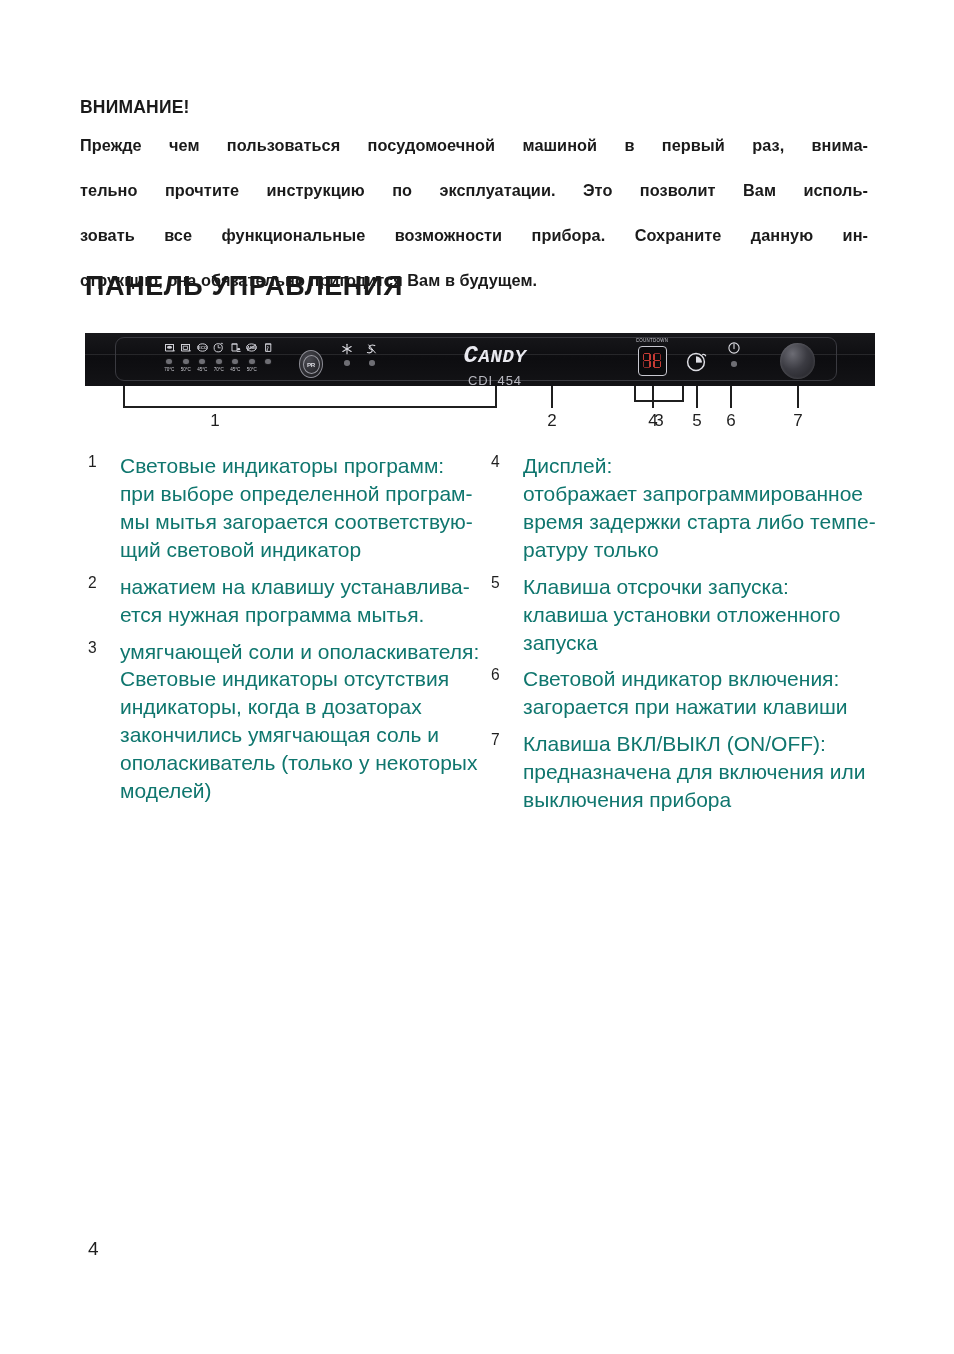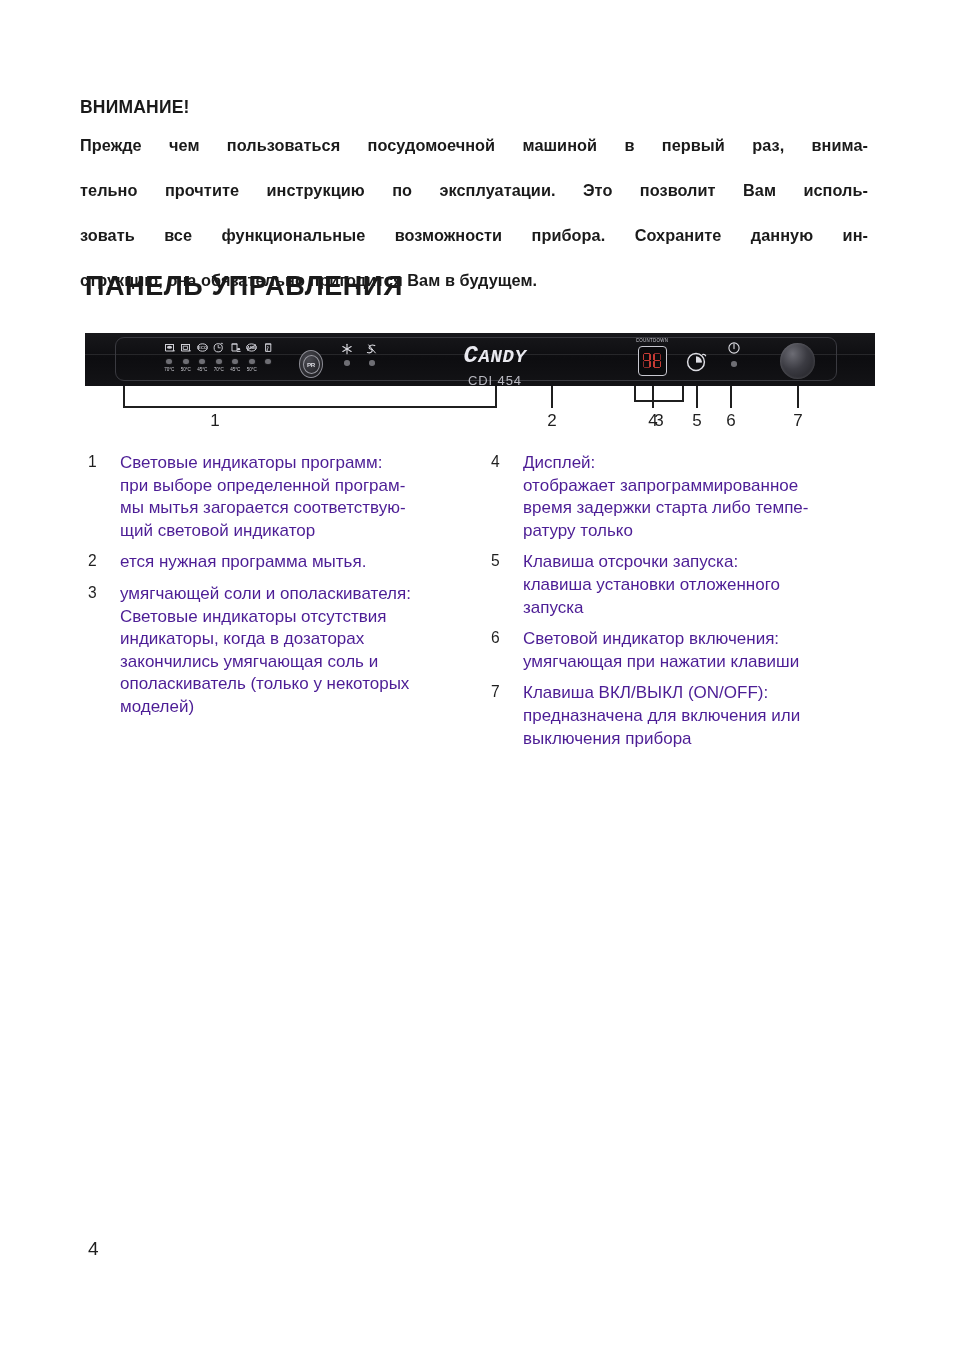--- a/index.html
+++ b/index.html
@@ -357,23 +357,23 @@
   }
   .item-num {
     width: 32px;
     flex: 0 0 32px;
     font-size: 15.6px;
     line-height: 1.33;
     color: #1f1f1f;
   }
   .item-text {
     flex: 1;
-    font-size: 17px;
+    font-size: 21px;
     line-height: 1.33;
-    color: #4c1d95;
+    color: #0f766e;
   }
   .item-text .ln { display: block; white-space: nowrap; }
 
   
   .page-number {
     position: absolute;
     left: 88px;
     top: 1238px;
     font-size: 19px;
     color: #1f1f1f;
@@ -614,20 +614,21 @@
           <span class="ln">Световые индикаторы программ:</span>
           <span class="ln">при выборе определенной програм-</span>
           <span class="ln">мы мытья загорается соответствую-</span>
           <span class="ln">щий световой индикатор</span>
         </div>
       </div>
 
       <div class="item">
         <div class="item-num">2</div>
         <div class="item-text">
+          <span class="ln">нажатием на клавишу устанавлива-</span>
           <span class="ln">ется нужная программа мытья.</span>
         </div>
       </div>
 
       <div class="item">
         <div class="item-num">3</div>
         <div class="item-text">
           <span class="ln">умягчающей соли и ополаскивателя:</span>
           <span class="ln">Световые индикаторы отсутствия</span>
           <span class="ln">индикаторы, когда в дозаторах</span>
@@ -657,21 +658,21 @@
           <span class="ln">Клавиша отсрочки запуска:</span>
           <span class="ln">клавиша установки отложенного</span>
           <span class="ln">запуска</span>
         </div>
       </div>
 
       <div class="item">
         <div class="item-num">6</div>
         <div class="item-text">
           <span class="ln">Световой индикатор включения:</span>
-          <span class="ln">умягчающая при нажатии клавиши</span>
+          <span class="ln">загорается при нажатии клавиши</span>
         </div>
       </div>
 
       <div class="item">
         <div class="item-num">7</div>
         <div class="item-text">
           <span class="ln">Клавиша ВКЛ/ВЫКЛ (ON/OFF):</span>
           <span class="ln">предназначена для включения или</span>
           <span class="ln">выключения прибора</span>
         </div>

